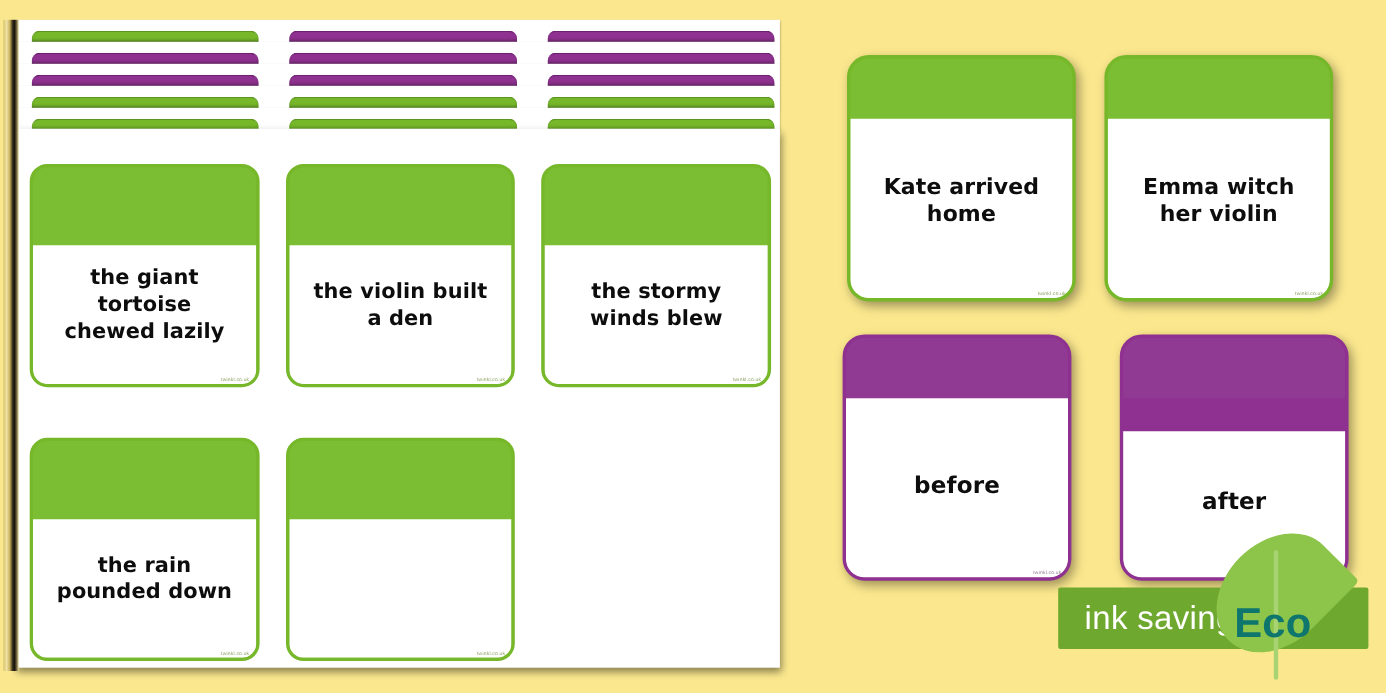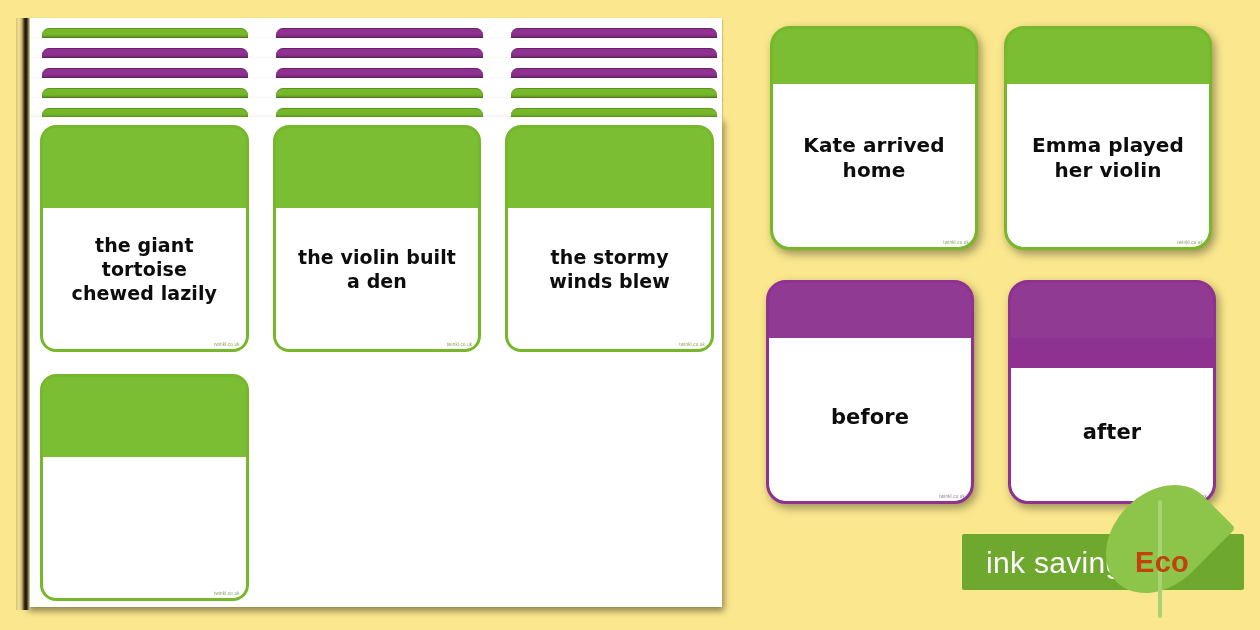--- a/index.html
+++ b/index.html
@@ -13,21 +13,21 @@
 
   body {
     background: #fbe88e;
     font-family: "DejaVu Sans", sans-serif;
     position: relative;
   }
 
   
   .sheet-stack {
     position: absolute;
-    left: 16px;
+    left: 3px;
     top: 18px;
     width: 706px;
     height: 592px;
   }
 
   
   .stack-edge {
     position: absolute;
     left: 0;
     top: 0;
@@ -92,20 +92,21 @@
     height: 100%;
   }
 
   
   .card {
     position: relative;
     border-radius: 16px;
     display: flex;
     flex-direction: column;
     overflow: hidden;
+    margin-top: 24px;
   }
   .card.green  { background: #76b82a; border: 3px solid #76b82a; }
   .card.purple { background: #8e3190; border: 3px solid #8e3190; }
 
   .card-header {
     height: 36%;
     flex: 0 0 auto;
     border-radius: 12px 12px 0 0;
   }
   .card.green  .card-header { background: #7cbe33; }
@@ -161,21 +162,21 @@
     border-radius: 20px;
     filter: drop-shadow(3px 4px 5px rgba(0,0,0,.38));
   }
   .loose-card .card-header { height: 25%; border-radius: 16px 16px 0 0; }
   .loose-card .card-body   { border-radius: 0 0 15px 15px; padding-bottom: 14px; }
   .loose-card .card-text   { font-size: 20px; }
 
   .loose-1 { left: 4px;   top: 0px;   }
   .loose-2 { left: 238px; top: 0px;   }
   .loose-3 { left: 0px;   top: 254px; }
-  .loose-4 { left: 242px; top: 254px; gap: 30px; }
+  .loose-4 { left: 252px; top: 254px; gap: 30px; }
 
   .loose-card.purple .card-body { padding-bottom: 4px; }
   .loose-card.purple .card-text { font-size: 21px; }
 
   
   .eco-badge {
     position: absolute;
     left: 962px;
     top: 528px;
     width: 282px;
@@ -217,25 +218,24 @@
     width: 4px;
     height: 118px;
     background: #a8d372;
     border-radius: 2px;
   }
   .eco-word {
     position: absolute;
     left: 160px;
     top: 18px;
     width: 80px;
-    text-align: center;
     font-family: "Liberation Sans", sans-serif;
     font-weight: 700;
-    font-size: 29px;
-    color: #c2410c;
+    font-size: 38px;
+    color: #0f766e;
     letter-spacing: .2px;
   }
 </style>
 </head>
 <body>
 
 <div class="sheet-stack">
 
   <div class="stack-edge"></div>
 
@@ -290,20 +290,28 @@
 
       <div class="card green">
         <div class="card-header"></div>
         <div class="card-body">
           <div class="card-text">the stormy
 winds blew</div>
           <div class="watermark">twinkl.co.uk</div>
         </div>
       </div>
 
+      <div class="card green row-bottom">
+        <div class="card-header"></div>
+        <div class="card-body">
+          <div class="card-text">the rain
+pounded down</div>
+          <div class="watermark">twinkl.co.uk</div>
+        </div>
+      </div>
 
 
       <div class="card green row-bottom">
         <div class="card-header"></div>
         <div class="card-body">
           <div class="watermark">twinkl.co.uk</div>
         </div>
       </div>
 
     </div>
@@ -317,21 +325,21 @@
     <div class="card-body">
       <div class="card-text">Kate arrived
 home</div>
       <div class="watermark">twinkl.co.uk</div>
     </div>
   </div>
 
   <div class="card green loose-card loose-2">
     <div class="card-header"></div>
     <div class="card-body">
-      <div class="card-text">Emma played
+      <div class="card-text">Emma witch
 her violin</div>
       <div class="watermark">twinkl.co.uk</div>
     </div>
   </div>
 
   <div class="card purple loose-card loose-3">
     <div class="card-header"></div>
     <div class="card-body">
       <div class="card-text">before</div>
       <div class="watermark">twinkl.co.uk</div>

